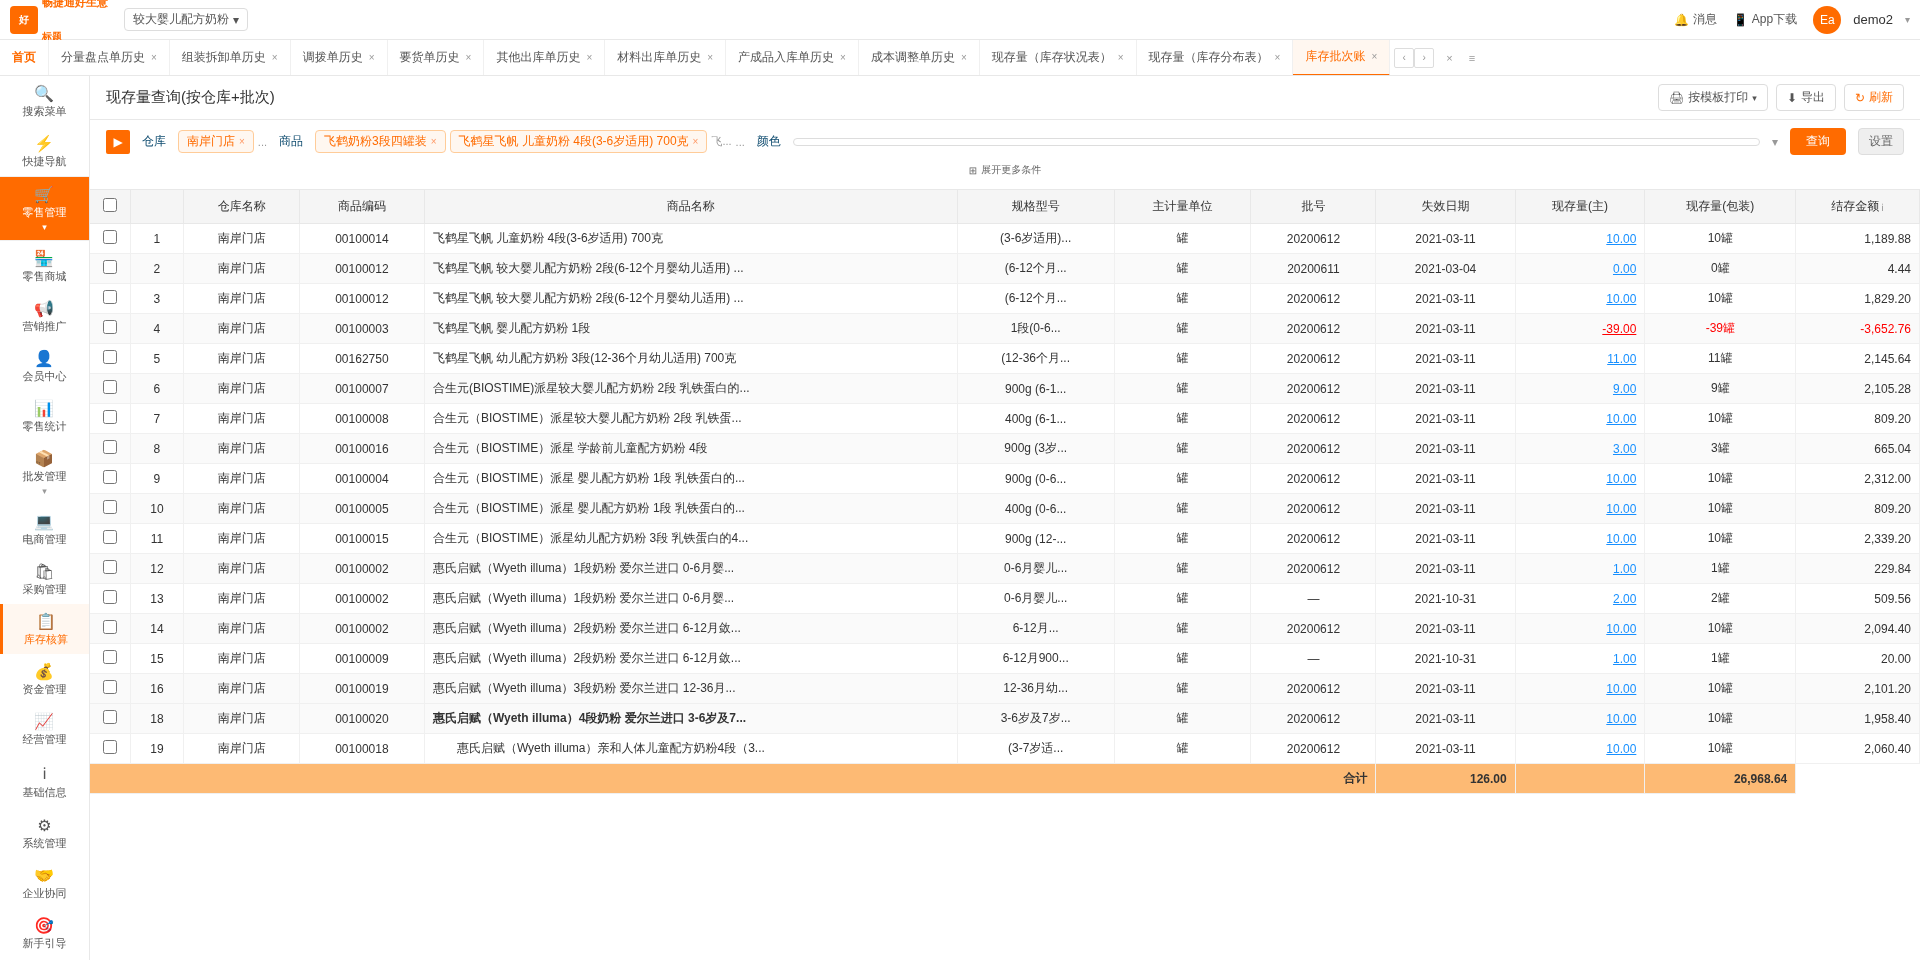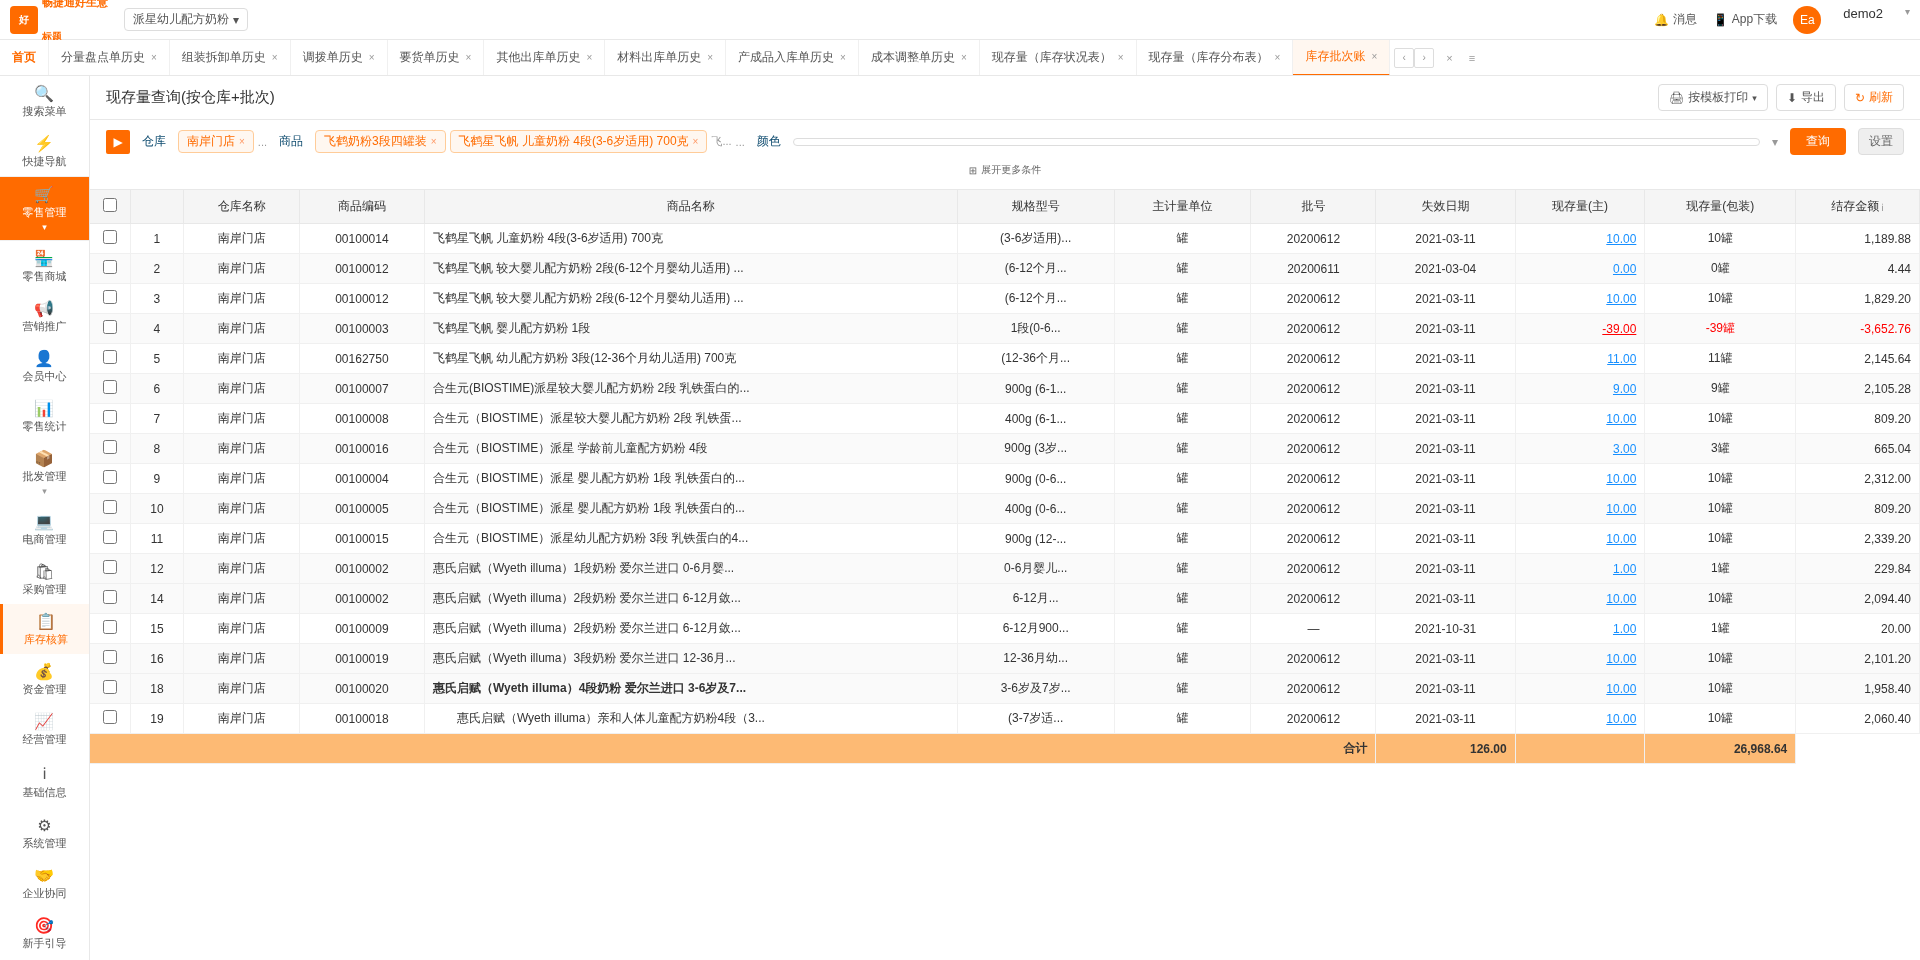--- a/index.html
+++ b/index.html
@@ -77,33 +77,33 @@
 
 <div class="top-bar">
   <div class="logo">
     <div class="logo-icon">好</div>
     <div>
       <div style="font-size:11px;color:#ff6b00;font-weight:bold;">畅捷通好生意</div>
       <div style="font-size:10px;color:#ff6b00;margin-top:20px;">标题</div>
     </div>
   </div>
   <div class="tab-selector">
-    <span>派星幼儿配方奶粉</span>
+    <span>较大婴儿配方奶粉</span>
     <span>▾</span>
   </div>
   <div class="top-right">
     <div class="msg-btn">
       <span>🔔</span>
       <span>消息</span>
     </div>
     <div class="app-btn">
       <span>📱</span>
       <span>App下载</span>
     </div>
-    <div style="display:flex;align-items:flex-start;gap:22px;">
+    <div style="display:flex;align-items:center;gap:12px;">
       <div class="avatar">
         <span>Ea</span>
       </div>
       <span class="username">demo2</span>
       <span style="color:#999;font-size:10px;">▾</span>
     </div>
   </div>
 </div>
 
 <div class="nav-tabs">
@@ -454,20 +454,34 @@
               <td>00100002</td>
               <td class="td-left" style="max-width:300px;overflow:hidden;text-overflow:ellipsis;white-space:nowrap;">惠氏启赋（Wyeth illuma）1段奶粉 爱尔兰进口 0-6月婴...</td>
               <td>0-6月婴儿...</td>
               <td>罐</td>
               <td>20200612</td>
               <td>2021-03-11</td>
               <td class="td-right"><span class="link-style">1.00</span></td>
               <td><span class="">1罐</span></td>
               <td class="td-right"><span class="">229.84</span></td>
             </tr>
+            <tr style="background: rgb(255, 255, 255);">
+              <td><input type="checkbox" class="row-checkbox" style=""></td>
+              <td>13</td>
+              <td>南岸门店</td>
+              <td>00100002</td>
+              <td class="td-left" style="max-width:300px;overflow:hidden;text-overflow:ellipsis;white-space:nowrap;">惠氏启赋（Wyeth illuma）1段奶粉 爱尔兰进口 0-6月婴...</td>
+              <td>0-6月婴儿...</td>
+              <td>罐</td>
+              <td>—</td>
+              <td>2021-10-31</td>
+              <td class="td-right"><span class="link-style">2.00</span></td>
+              <td><span class="">2罐</span></td>
+              <td class="td-right"><span class="">509.56</span></td>
+            </tr>
             <tr style="background: rgb(250, 250, 250);">
               <td><input type="checkbox" class="row-checkbox" style=""></td>
               <td>14</td>
               <td>南岸门店</td>
               <td>00100002</td>
               <td class="td-left" style="max-width:300px;overflow:hidden;text-overflow:ellipsis;white-space:nowrap;">惠氏启赋（Wyeth illuma）2段奶粉 爱尔兰进口 6-12月敛...</td>
               <td>6-12月...</td>
               <td>罐</td>
               <td>20200612</td>
               <td>2021-03-11</td>

